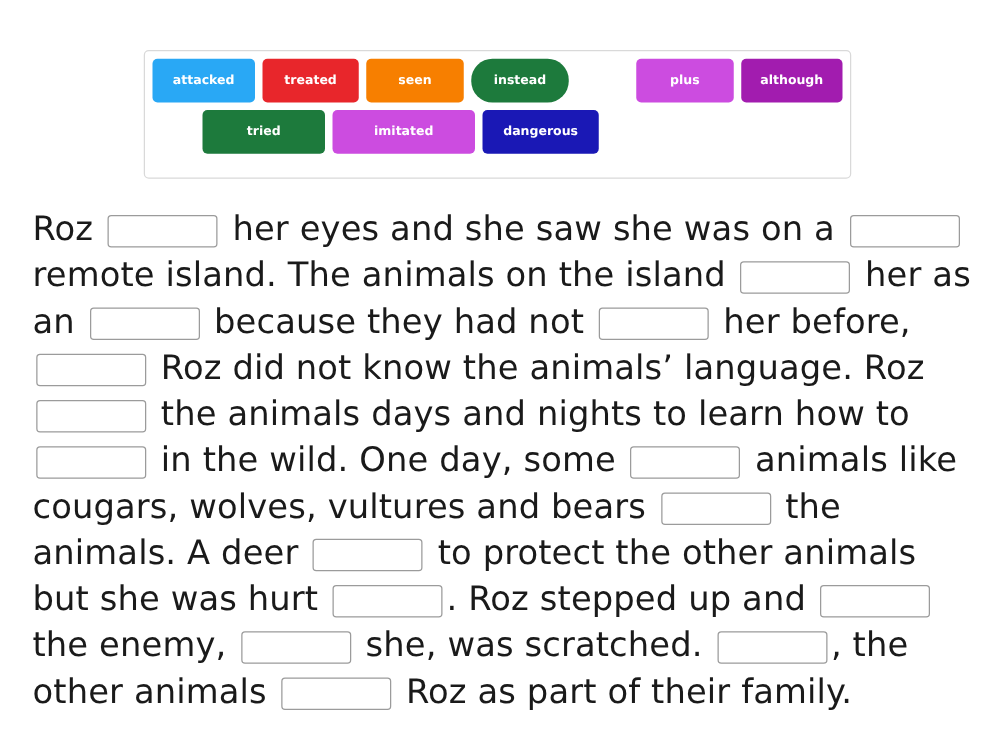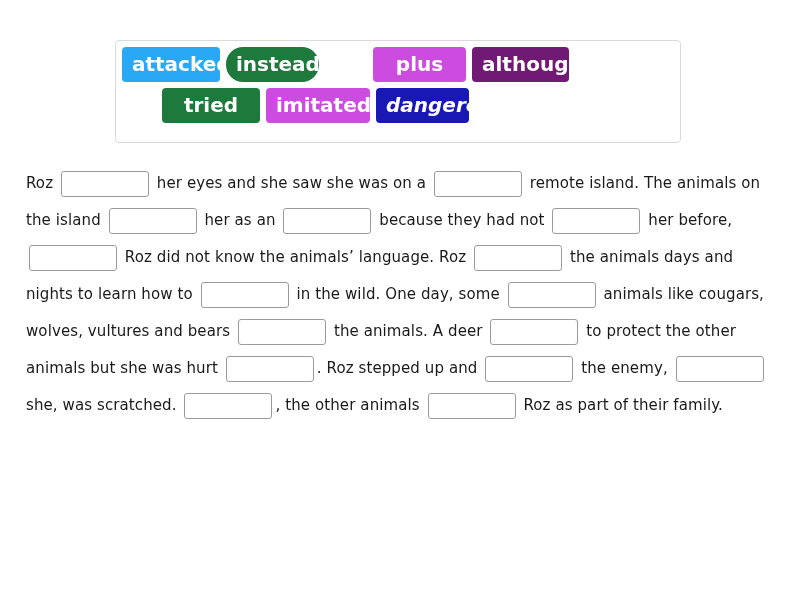--- a/index.html
+++ b/index.html
@@ -39,37 +39,37 @@
   }
   .wordbank-row:last-child {
     margin-bottom: 12px;
     padding-left: 40px;
   }
   .tile {
     height: 35px;
     line-height: 35px;
     border-radius: 4px;
     color: #ffffff;
-    font-size: 20px;
+    font-size: 10px;
     font-weight: bold;
     text-align: center;
     padding: 0 10px;
     box-sizing: border-box;
     white-space: nowrap;
     cursor: pointer;
     user-select: none;
   }
 
   
   .passage {
     position: absolute;
     left: 26px;
     top: 165px;
     width: 752px;
-    font-size: 15px;
+    font-size: 27px;
     line-height: 37px;
     color: #1a1a1a;
     letter-spacing: 0.1px;
   }
   .passage .seg {
     white-space: pre-wrap;
   }
   .blank {
     display: inline-block;
     vertical-align: middle;
@@ -84,26 +84,28 @@
   }
 </style>
 </head>
 <body>
 
 <div id="app">
 
   <div class="wordbank" id="wordbank">
       <div class="wordbank-row">
         <div class="tile" style="background: rgb(41, 168, 245); width: 98px;">attacked</div>
+        <div class="tile" style="background: rgb(232, 38, 43); width: 92px;">treated</div>
+        <div class="tile" style="background: rgb(247, 127, 0); width: 93px;">seen</div>
         <div class="tile" style="background: rgb(29, 122, 60); width: 93px; border-radius: 17px;">instead</div>
         <div class="tile" style="background: rgb(204, 76, 224); width: 93px; margin-left: 48px;">plus</div>
-        <div class="tile" style="background: #701a75; width: 97px;">although</div>
+        <div class="tile" style="background: #a21caf; width: 97px;">although</div>
       </div>
       <div class="wordbank-row">
         <div class="tile" style="background: rgb(29, 122, 60); width: 98px;">tried</div>
-        <div class="tile" style="background: rgb(204, 76, 224); width: 104px;">imitated</div>
-        <div class="tile" style="background: rgb(26, 24, 181); width: 93px; font-style: italic;">dangerous</div>
+        <div class="tile" style="background: rgb(204, 76, 224); width: 114px;">imitated</div>
+        <div class="tile" style="background: rgb(26, 24, 181); width: 93px;">dangerous</div>
       </div>
     </div>
 
   <div class="passage" id="passage"><span class="seg">Roz </span><span class="blank"></span><span class="seg"> her eyes and she saw she was on a </span><span class="blank"></span><span class="seg"> remote island. The animals on the island </span><span class="blank"></span><span class="seg"> her as an </span><span class="blank"></span><span class="seg"> because they had not </span><span class="blank"></span><span class="seg"> her before, </span><span class="blank"></span><span class="seg"> Roz did not know the animals’ language. Roz </span><span class="blank"></span><span class="seg"> the animals days and nights to learn how to </span><span class="blank"></span><span class="seg"> in the wild. One day, some </span><span class="blank"></span><span class="seg"> animals like cougars, wolves, vultures and bears </span><span class="blank"></span><span class="seg"> the animals. A deer </span><span class="blank"></span><span class="seg"> to protect the other animals but she was hurt </span><span class="blank"></span><span class="seg">. Roz stepped up and </span><span class="blank"></span><span class="seg"> the enemy, </span><span class="blank"></span><span class="seg"> she, was scratched. </span><span class="blank"></span><span class="seg">, the other animals </span><span class="blank"></span><span class="seg"> Roz as part of their family.</span></div>
 
 </div>
 
 </body></html>

